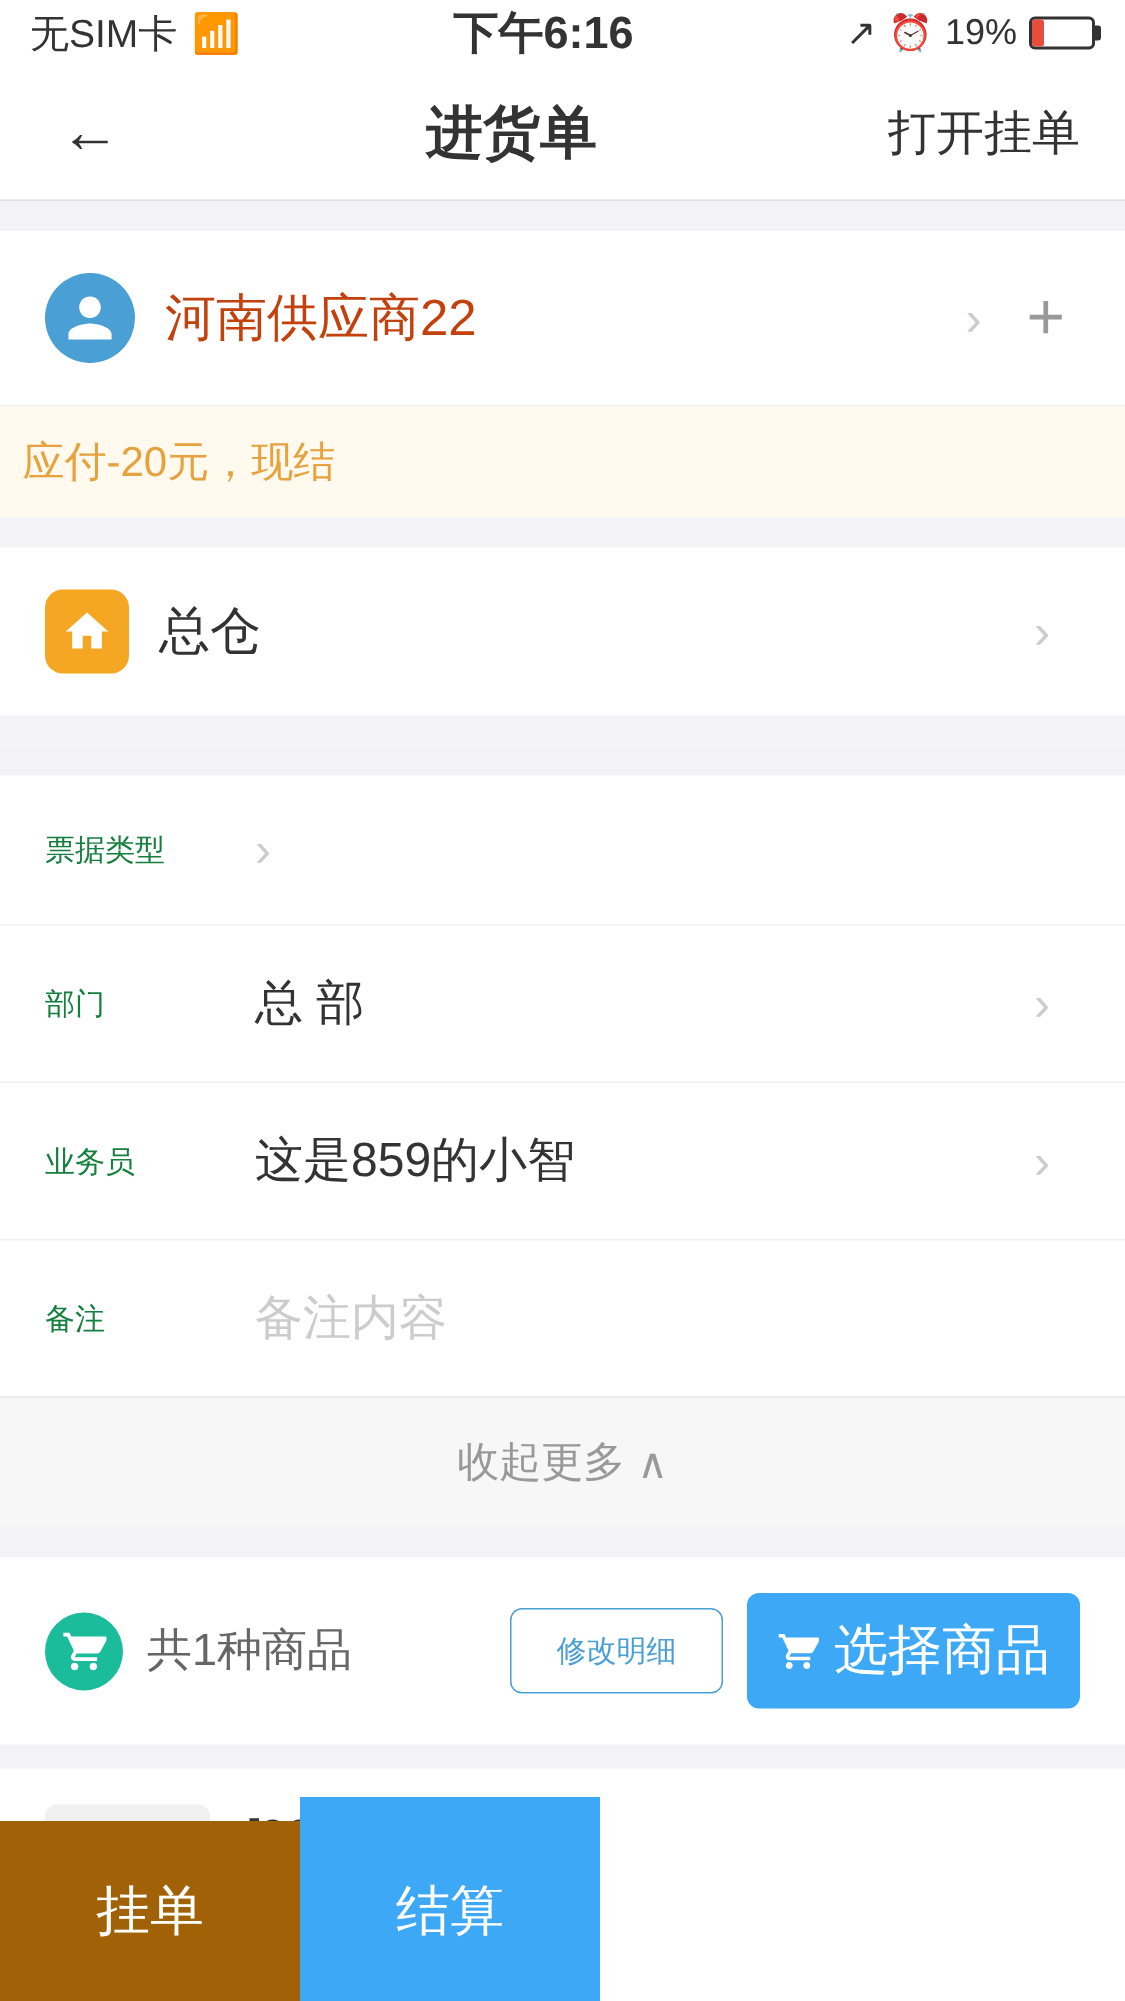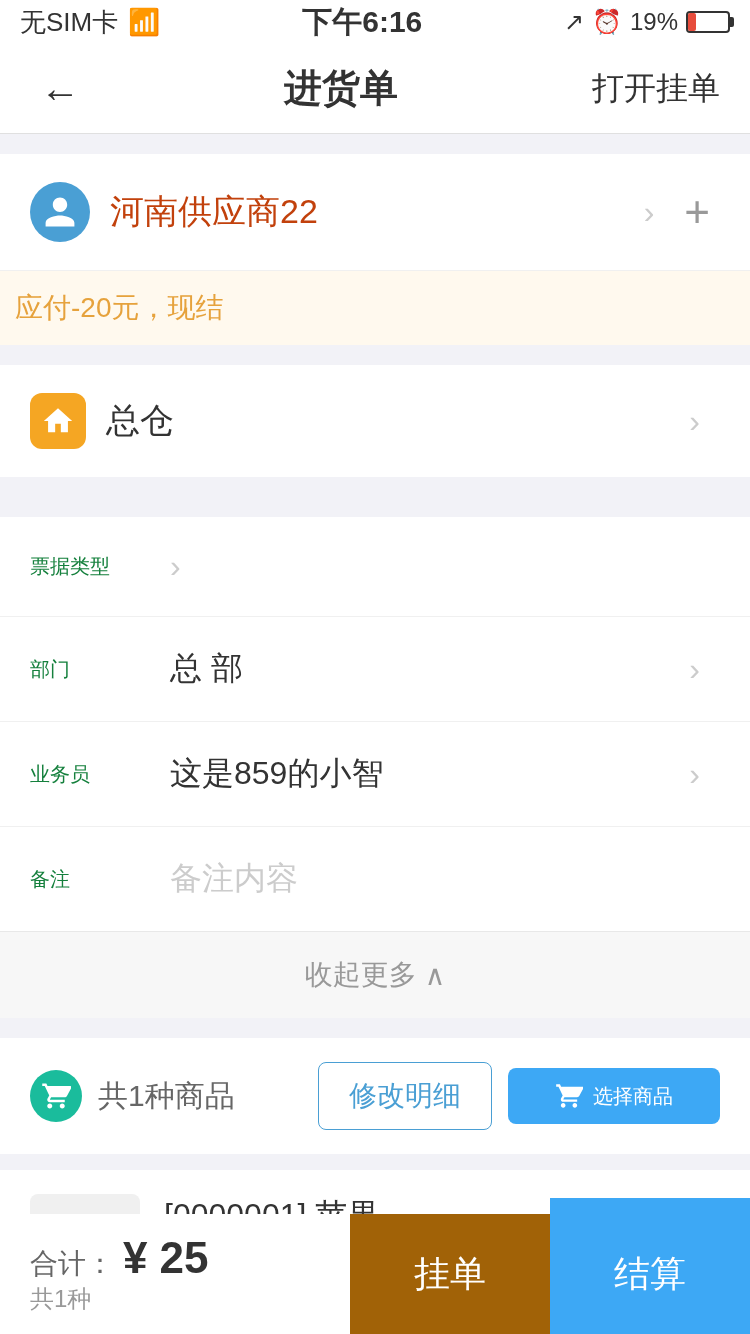--- a/index.html
+++ b/index.html
@@ -223,31 +223,31 @@
     .product-count-icon svg { width: 30px; height: 30px; fill: #fff; }
     .product-count-text {
       flex: 1;
       font-size: 30px;
       color: #666;
     }
     .btn-outline {
       border: 1.5px solid #4a9fd4;
       border-radius: 8px;
       padding: 14px 30px;
-      font-size: 28px;
+      font-size: 20px;
       color: #4a9fd4;
       background: #fff;
       margin-right: 16px;
       cursor: pointer;
     }
     .btn-primary {
       background: #3da8f5;
       border-radius: 8px;
-      padding: 14px 47px;
-      font-size: 20px;
+      padding: 14px 20px;
+      font-size: 36px;
       color: #fff;
       border: none;
       cursor: pointer;
       display: flex;
       align-items: center;
       gap: 10px;
     }
 
     
     .product-item {
@@ -463,22 +463,15 @@
       <span> = </span>
       <span class="price-highlight">¥25</span>
     </div>
   </div>
   <span class="product-more">···</span>
 </div>
 
 <div class="bottom-spacer"></div>
 
 <div class="bottom-bar">
-  <div class="total-section">
-    <div>
-      <span class="total-label">合计：</span>
-      <span class="total-amount">¥ 25</span>
-    </div>
-    <div class="total-count">共1种</div>
-  </div>
   <div class="btn-hang">挂单</div>
   <div class="btn-checkout">结算</div>
 </div>
 
 </body></html>

